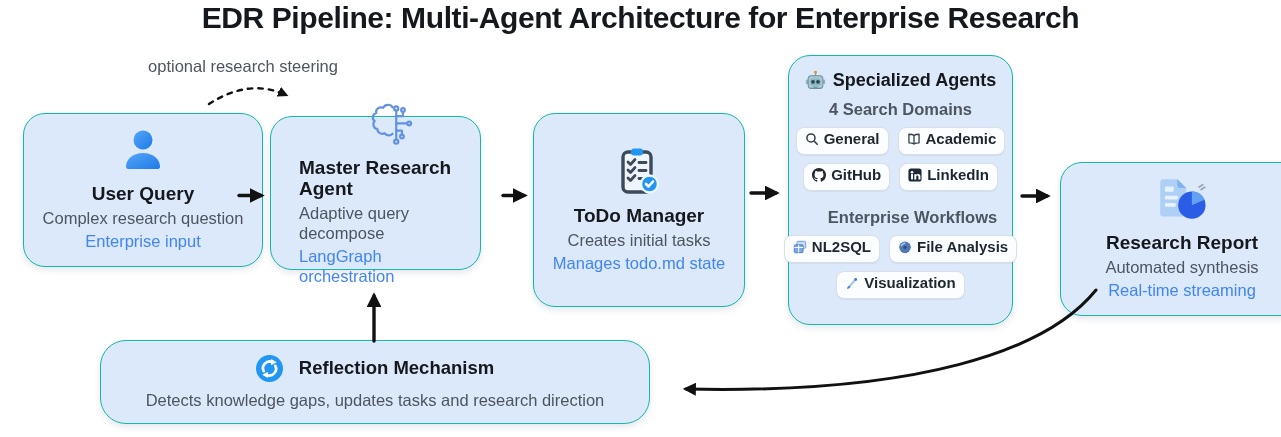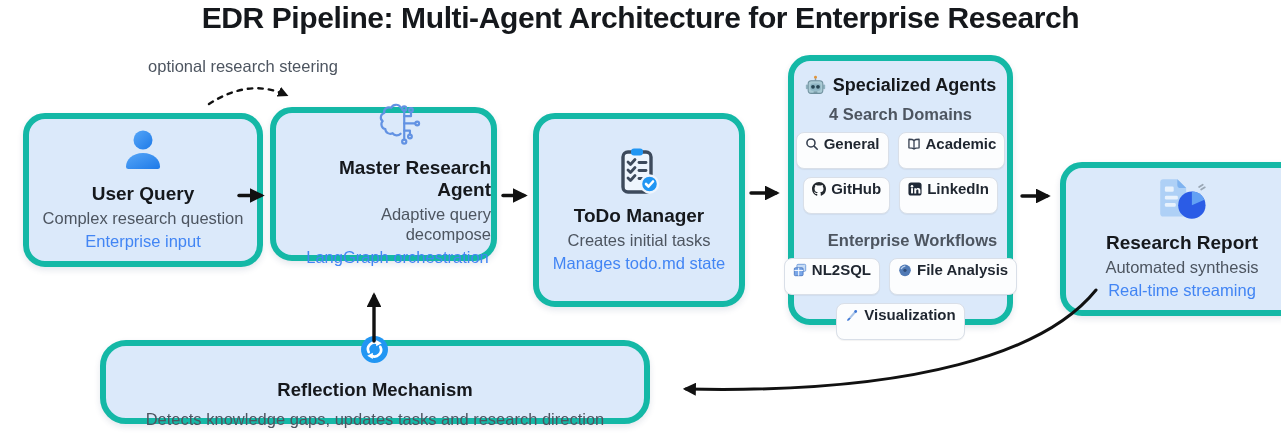--- a/index.html
+++ b/index.html
@@ -9,49 +9,49 @@
   }
   .page-title {
     position:absolute; top:1px; left:0; right:0; text-align:center;
     font-size:30px; font-weight:800; color:#15181c; letter-spacing:-0.4px;
   }
   .steering-label {
     position:absolute; top:57px; left:143px; width:200px; text-align:center;
     font-size:16.5px; color:#4d5560;
   }
   .node {
-    position:absolute; background:#dbe9fa; border:6px solid #14b8a6;
+    position:absolute; background:#dbe9fa; border:1px solid #14b8a6;
     border-radius:22px; box-shadow:0 3px 6px rgba(30,60,110,0.12);
     display:flex; flex-direction:column; align-items:center; justify-content:center;
-    text-align:right; box-sizing:border-box;
+    text-align:left; box-sizing:border-box;
   }
   .node-title { font-size:19px; font-weight:700; color:#15181c; margin-top:7px; line-height:1.15; }
   .node-line1 { font-size:16.5px; color:#4d5560; margin-top:4px; line-height:1.2; }
   .node-line2 { font-size:16.5px; color:#4285f4; font-weight:500; margin-top:3px; line-height:1.2; }
 
   #n-user    { left:23px;   top:113px; width:240px; height:154px; }
-  #n-master  { left:270px;  top:107px; width:227px; height:154px;padding-left:28px; }
+  #n-master  { left:270px;  top:116px; width:211px; height:154px;padding-left:28px; }
   #n-todo    { left:533px;  top:113px; width:212px; height:194px; }
   #n-agents  { left:788px;  top:55px;  width:225px; height:270px; justify-content:flex-start; padding-top:14px; }
   #n-report  { left:1060px; top:118px; width:244px; height:154px;margin-top:44px; }
   #n-reflect { left:100px;  top:340px; width:550px; height:84px; border-radius:26px; }
 
   .agents-header { display:flex; align-items:center; gap:7px; font-size:18px; font-weight:700; color:#15181c; }
   .sub-heading { font-size:16.5px; font-weight:700; color:#4d5560; margin-top:9px; }
   .chip-row { display:flex; gap:9px; margin-top:8px; justify-content:center; }
   .chip {
     display:inline-flex; align-items:center; gap:5px;
     background:#fcfdfe; border:1px solid #d9dfe8; border-radius:8px;
-    padding:2px 8px 16px; font-size:15px; font-weight:700; color:#1f2630;
+    padding:2px 8px 7px; font-size:15px; font-weight:700; color:#1f2630;
     box-shadow:0 1px 1px rgba(0,0,0,0.05); white-space:nowrap;
   }
   .gap-lg { margin-top:17px;padding-left:24px; }
   .mcp-footer { font-size:16.5px; font-weight:600; color:#4285f4; margin-top:13px; }
 
-  .reflect-header { display:flex; align-items:center; gap:16px; font-size:18.5px; font-weight:700; color:#15181c;flex-direction:column; }
+  .reflect-header { display:flex; align-items:center; gap:16px; font-size:18.5px; font-weight:700; color:#15181c; }
   .reflect-sub { font-size:16.5px; color:#4d5560; margin-top:9px; }
 
   .icon { display:inline-flex; line-height:0; }
   .arrow-layer { position:absolute; left:0; top:0; width:1281px; height:437px; pointer-events:none; }
 </style>
 </head>
 <body>
 
 <div class="stage">
 

